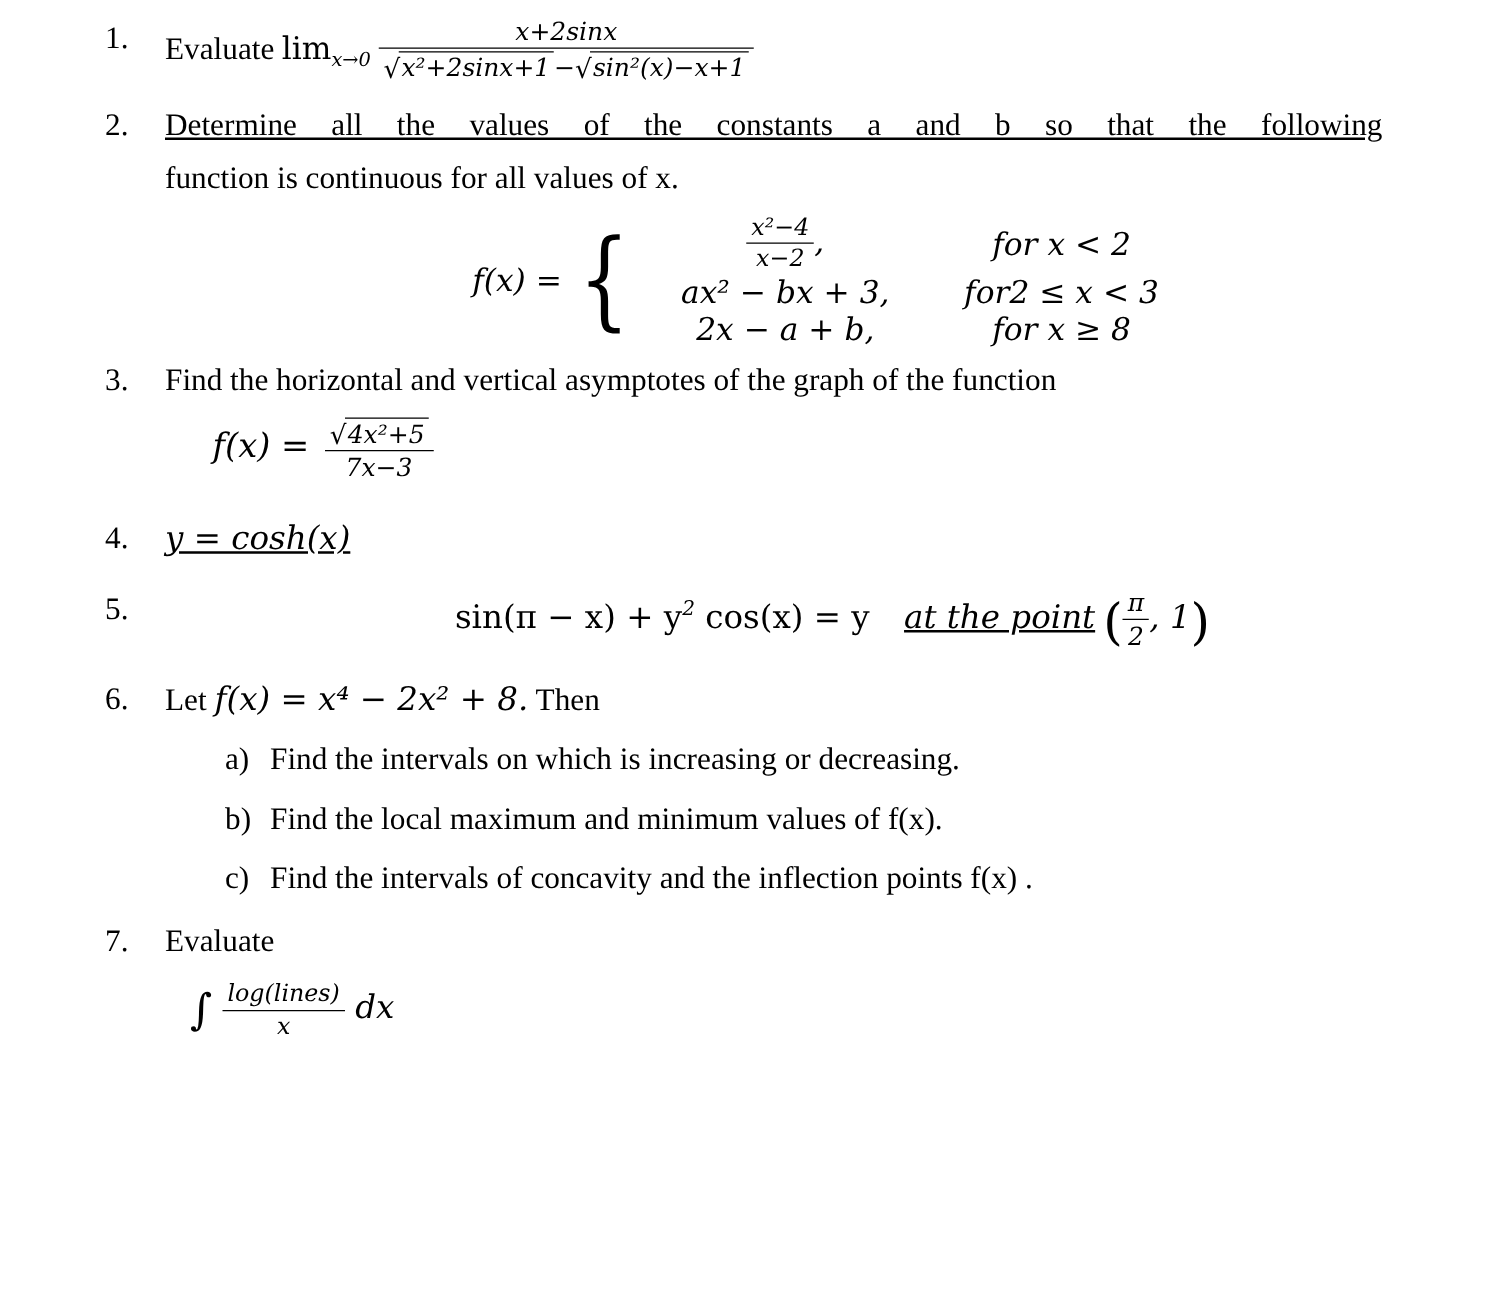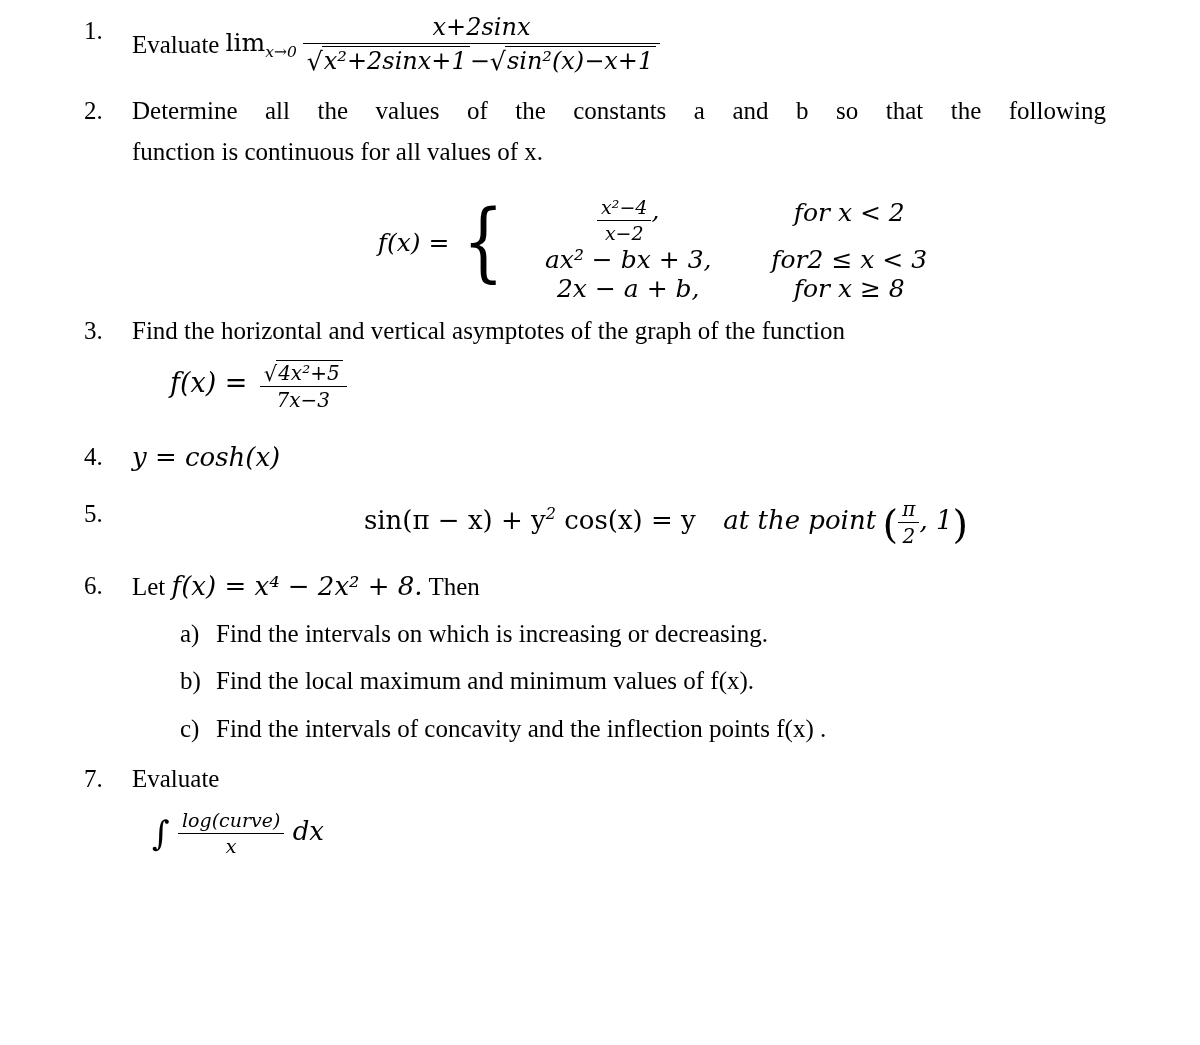--- a/index.html
+++ b/index.html
@@ -38,20 +38,21 @@
     top: 0;
     font-size: 25px;
   }
   .qtext {
     display: block;
   }
   .justify {
     text-align: justify;
     text-align-last: justify;
     padding-right: 94px;
+    text-decoration: underline;
   }
   .math {
     font-family: "DejaVu Serif", serif;
     font-style: italic;
   }
   .mathup {
     font-family: "DejaVu Serif", serif;
     font-style: normal;
   }
   
@@ -109,21 +110,21 @@
     display: inline-block;
   }
   .case-row {
     display: flex;
     align-items: center;
     line-height: 1.18;
     white-space: nowrap;
   }
   .case-left { min-width: 232px; text-align: center; }
   .case-right { min-width: 210px; text-align: center; }
-  .small-frac { font-size: 19px; margin-top: 16px; }
+  .small-frac { font-size: 19px; }
 
   .sub-list {
     list-style: none;
     margin: 6px 0 0 0;
     padding-left: 48px;
   }
   .sub-list li {
     position: relative;
     padding-left: 36px;
     font-size: 25px;
@@ -145,21 +146,21 @@
 <div class="page">
   <ol class="questions">
 
     <li class="q" style="margin-top:14px;">
       <span class="qnum">1.</span>
       <span class="q1row">
         <span>Evaluate</span>
         <span class="limblock math">
           <span class="mathup">lim</span><span class="limsub math">x→0</span>
         </span>
-        <span class="frac math f1" style="font-size:24px;">
+        <span class="frac math f1" style="font-size:20px;">
           <span class="num">x+2sinx</span>
           <span class="den">
             <span class="radic">√</span><span class="sqrt">x²+2sinx+1</span><span>−</span><span class="radic">√</span><span class="sqrt">sin²(x)−x+1</span>
           </span>
         </span>
       </span>
     </li>
 
     <div class="gap-md"></div>
 
@@ -206,30 +207,30 @@
           <span class="num"><span class="radic">√</span><span class="sqrt">4x²+5</span></span>
           <span class="den">7x−3</span>
         </span>
       </div>
     </li>
 
     <div class="gap-md"></div>
 
     <li class="q">
       <span class="qnum">4.</span>
-      <span class="qtext math" style="margin-top:10px; font-size:26px;">y = cosh(x)</span>
+      <span class="qtext math" style="margin-top:10px; font-size:26px;text-decoration:underline;">y = cosh(x)</span>
     </li>
 
     <div class="gap-sm"></div>
 
     <li class="q">
       <span class="qnum">5.</span>
       <div class="center" style="margin-top:12px; font-size:26px;">
         <span class="mathup">sin(π − x) + y</span><sup class="e math">2</sup><span class="mathup"> cos(x) = y</span>
-        <span class="math" style="margin-left:21px;">at the point</span>
+        <span class="math" style="margin-left:21px;text-decoration:underline;">at the point</span>
         <span style="font-size:40px; vertical-align:-9px; font-family:'DejaVu Serif',serif;">(</span><span class="frac math" style="font-size:20px;"><span class="num">π</span><span class="den">2</span></span><span class="math">, 1</span><span style="font-size:40px; vertical-align:-9px; font-family:'DejaVu Serif',serif;">)</span>
       </div>
     </li>
 
     <div class="gap-md"></div>
 
     <li class="q">
       <span class="qnum">6.</span>
       <span class="qtext">
         <span>Let</span>
@@ -253,21 +254,21 @@
     </li>
 
     <div class="gap-sm"></div>
 
     <li class="q">
       <span class="qnum">7.</span>
       <span class="qtext">Evaluate</span>
       <div class="indent-2" style="margin-top:14px;">
         <span class="math" style="font-size:34px; vertical-align:-5px;">∫</span>
         <span class="frac math" style="font-size:19px; margin:0 2px;">
-          <span class="num">log(curve)</span>
+          <span class="num">log(lines)</span>
           <span class="den">x</span>
         </span>
         <span class="math" style="font-size:26px;margin-top:24px;">dx</span>
       </div>
     </li>
 
   </ol>
 </div>
 
 </body></html>

